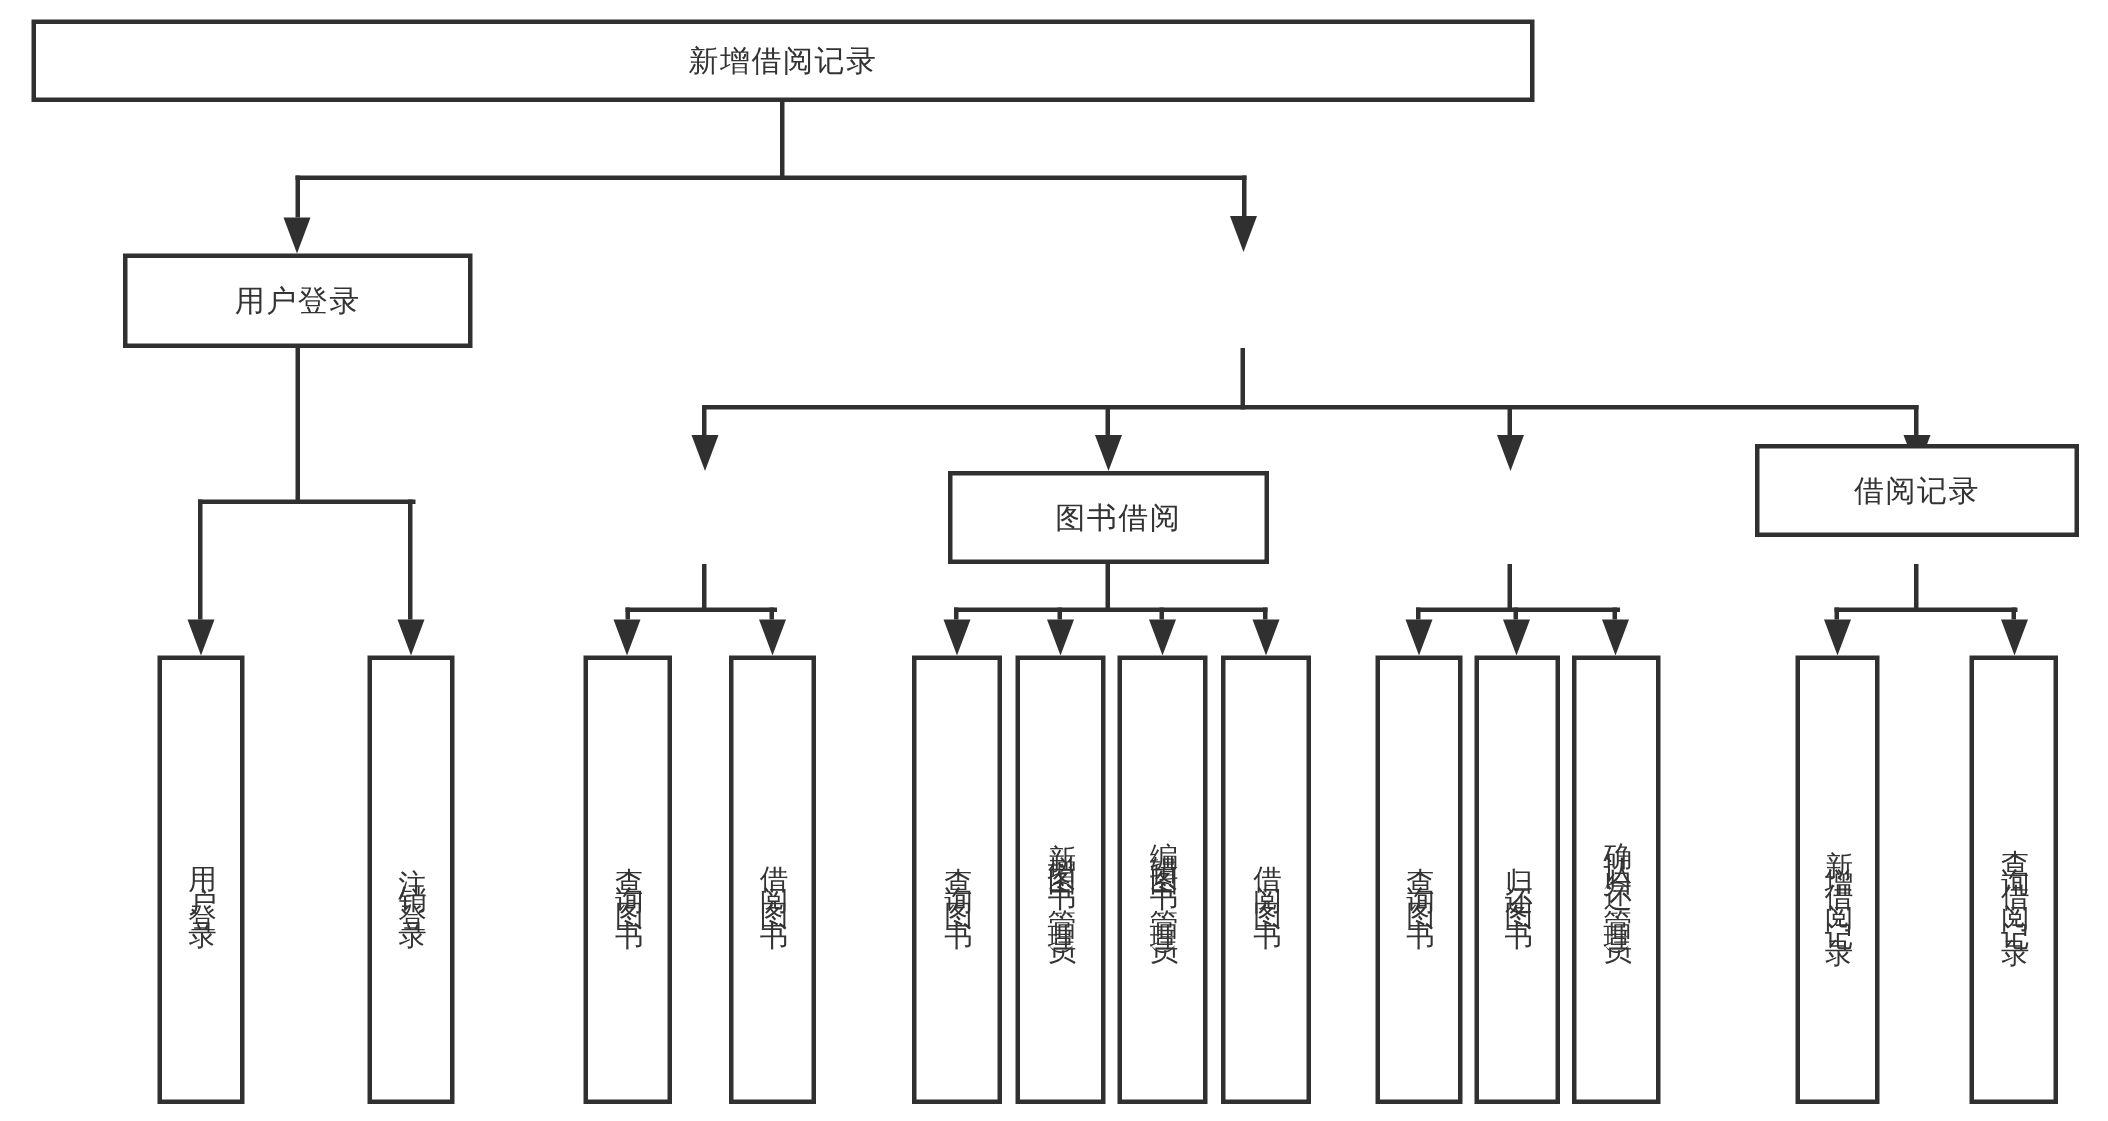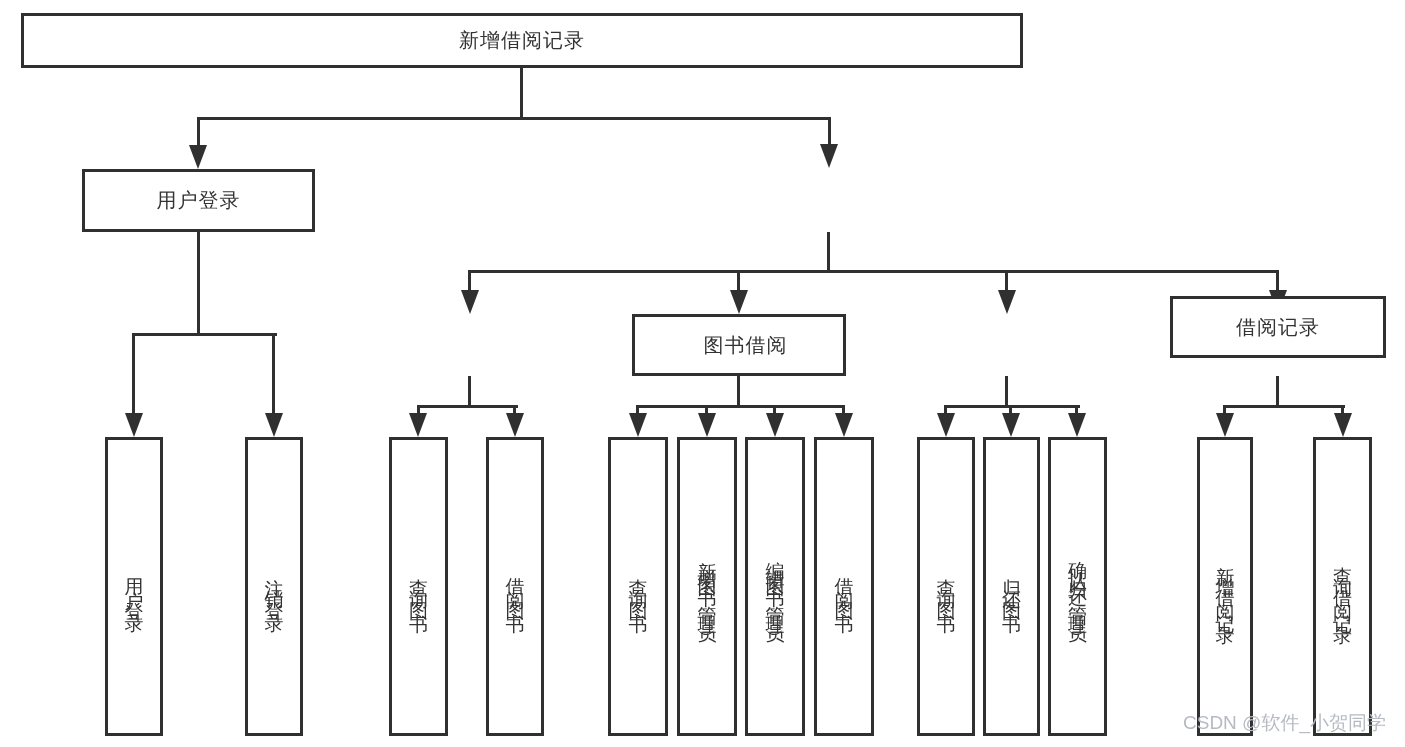--- a/index.html
+++ b/index.html
@@ -147,15 +147,14 @@
     <span class="lbl">确认归还（管理员）</span>
   </div>
 
   <div class="box vbox" style="left:1197px;top:437px;width:56px;height:299px;">
     <span class="lbl">新增借阅记录</span>
   </div>
   <div class="box vbox" style="left:1313px;top:437px;width:59px;height:299px;">
     <span class="lbl">查询借阅记录</span>
   </div>
 
-  <div class="watermark">CSDN @软件_小贺同学</div>
 
 </div>
 
 </body></html>

